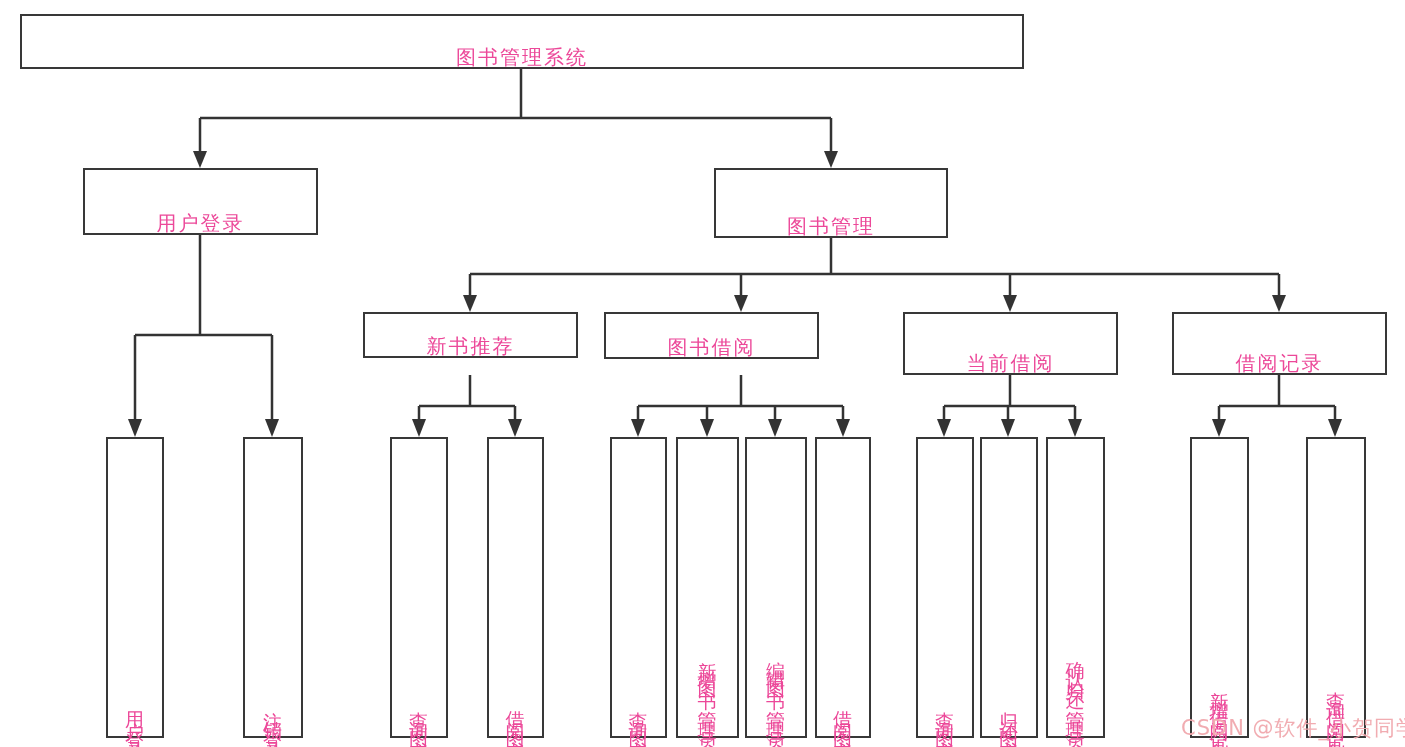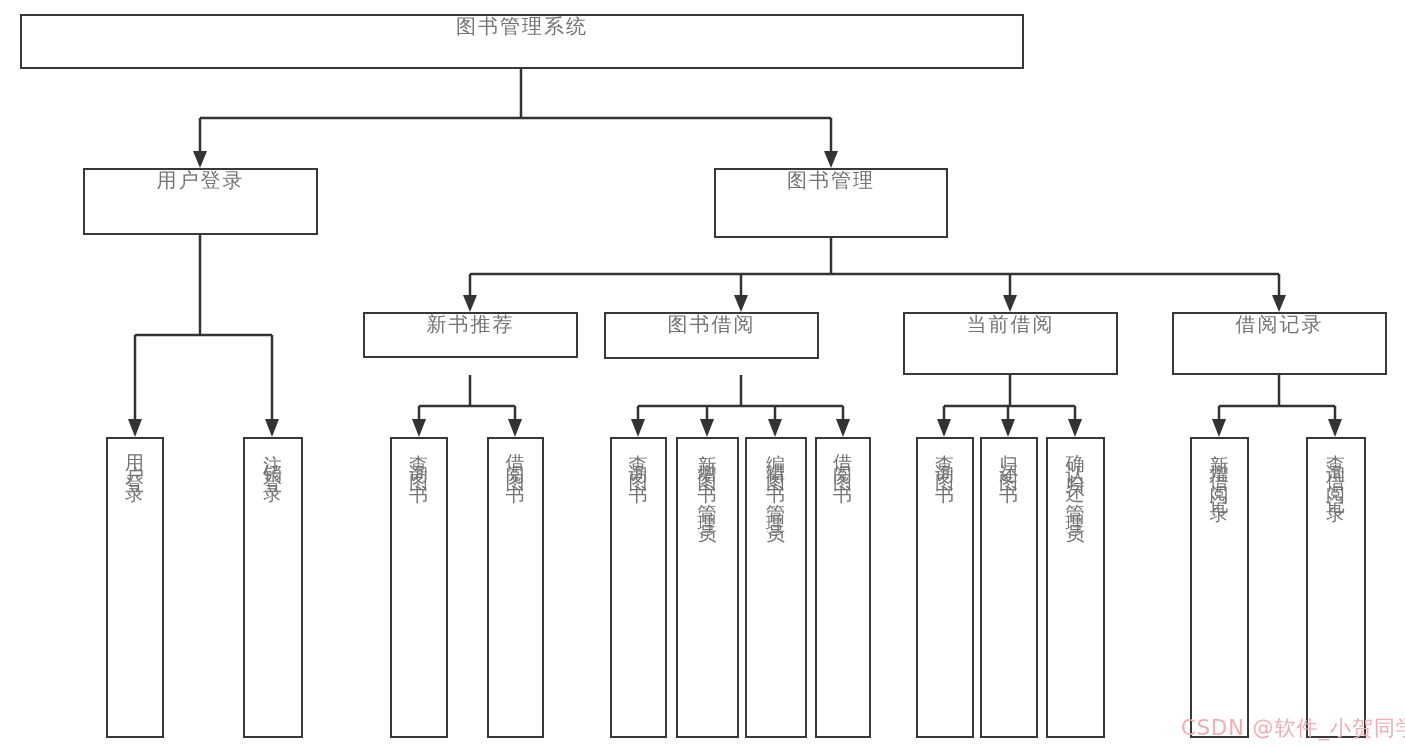--- a/index.html
+++ b/index.html
@@ -9,22 +9,22 @@
     background:#ffffff;
     font-family:"DejaVu Sans","Liberation Sans",sans-serif;
     overflow:hidden;
   }
   #wires{position:absolute;left:0;top:0;width:1405px;height:747px;z-index:1;}
   .box{
     position:absolute;
     box-sizing:border-box;
     border:2.5px solid #383838;
     background:#ffffff;
-    display:flex;align-items:flex-start;justify-content:center;
-    color:#737373;
+    display:flex;align-items:flex-end;justify-content:center;
+    color:#ec4899;
     z-index:2;
   }
   .box.h span{
     font-size:20px;letter-spacing:2px;line-height:1;white-space:nowrap;
   }
   .box.v span{
     writing-mode:vertical-rl;
     text-orientation:mixed;
     font-size:19px;
     letter-spacing:10px;

